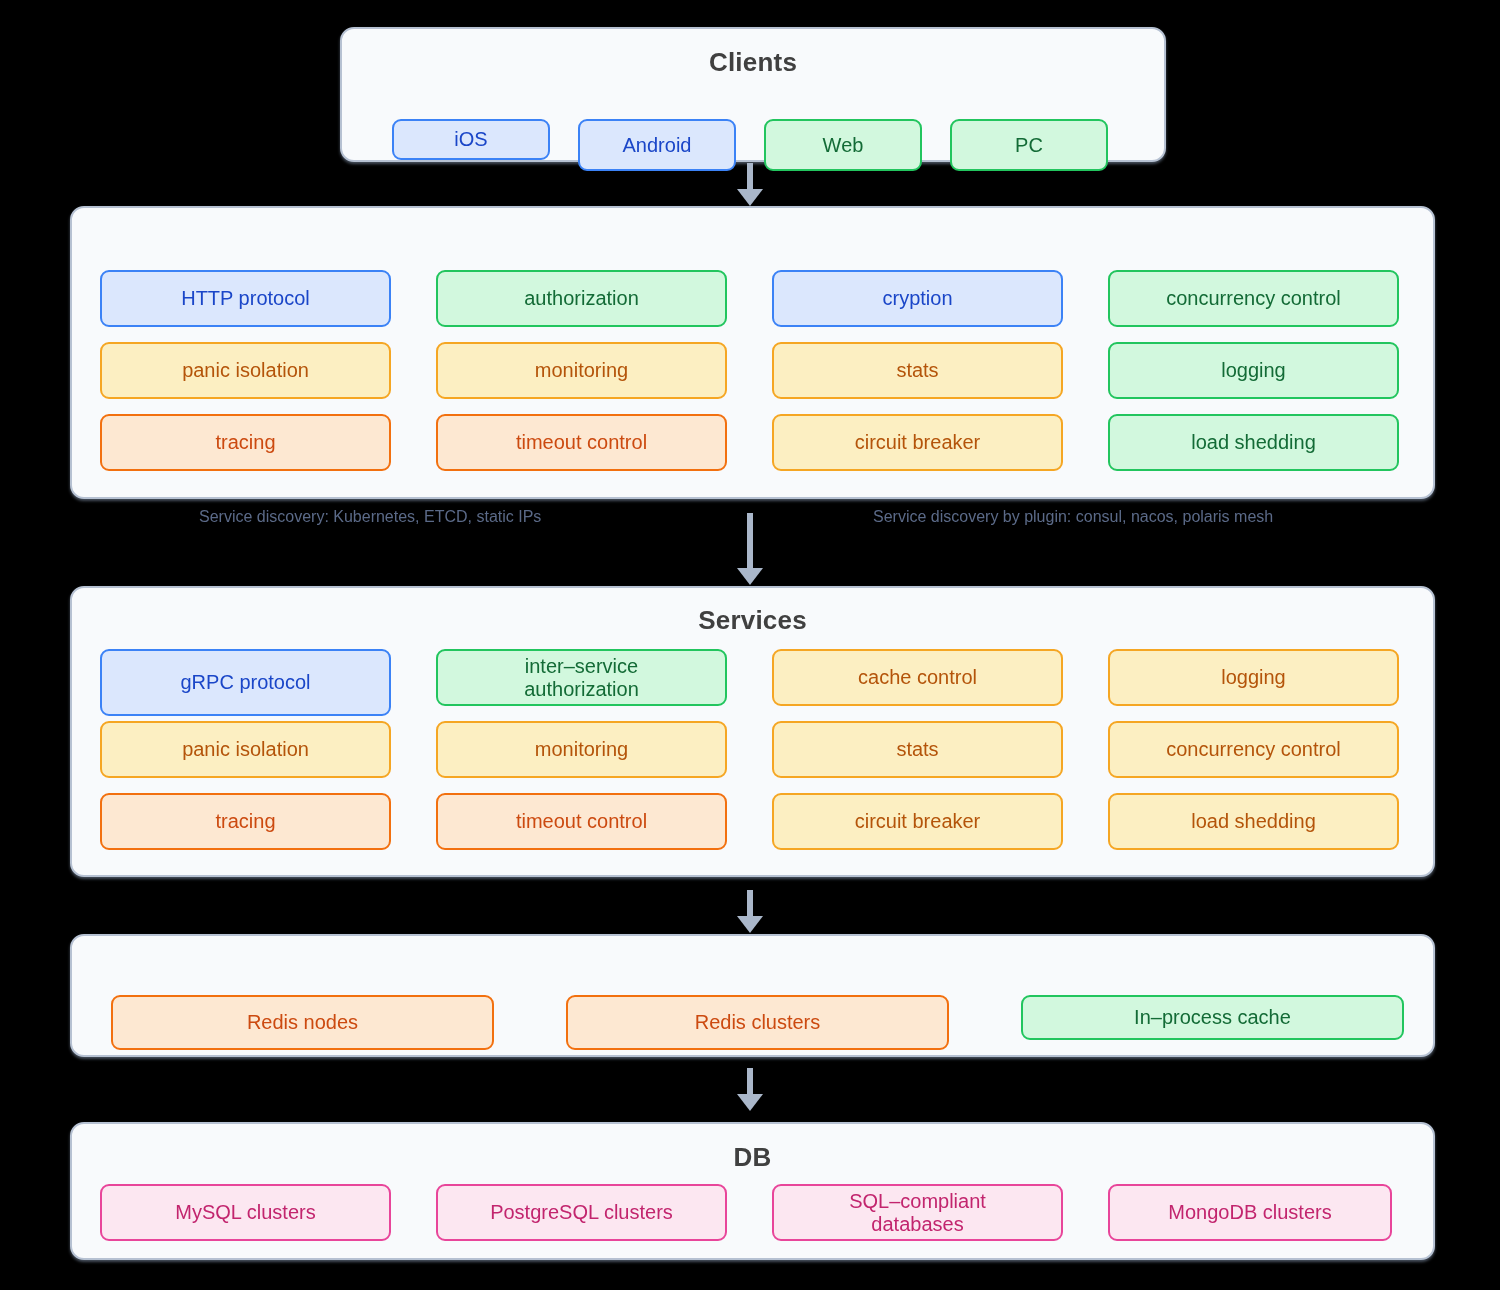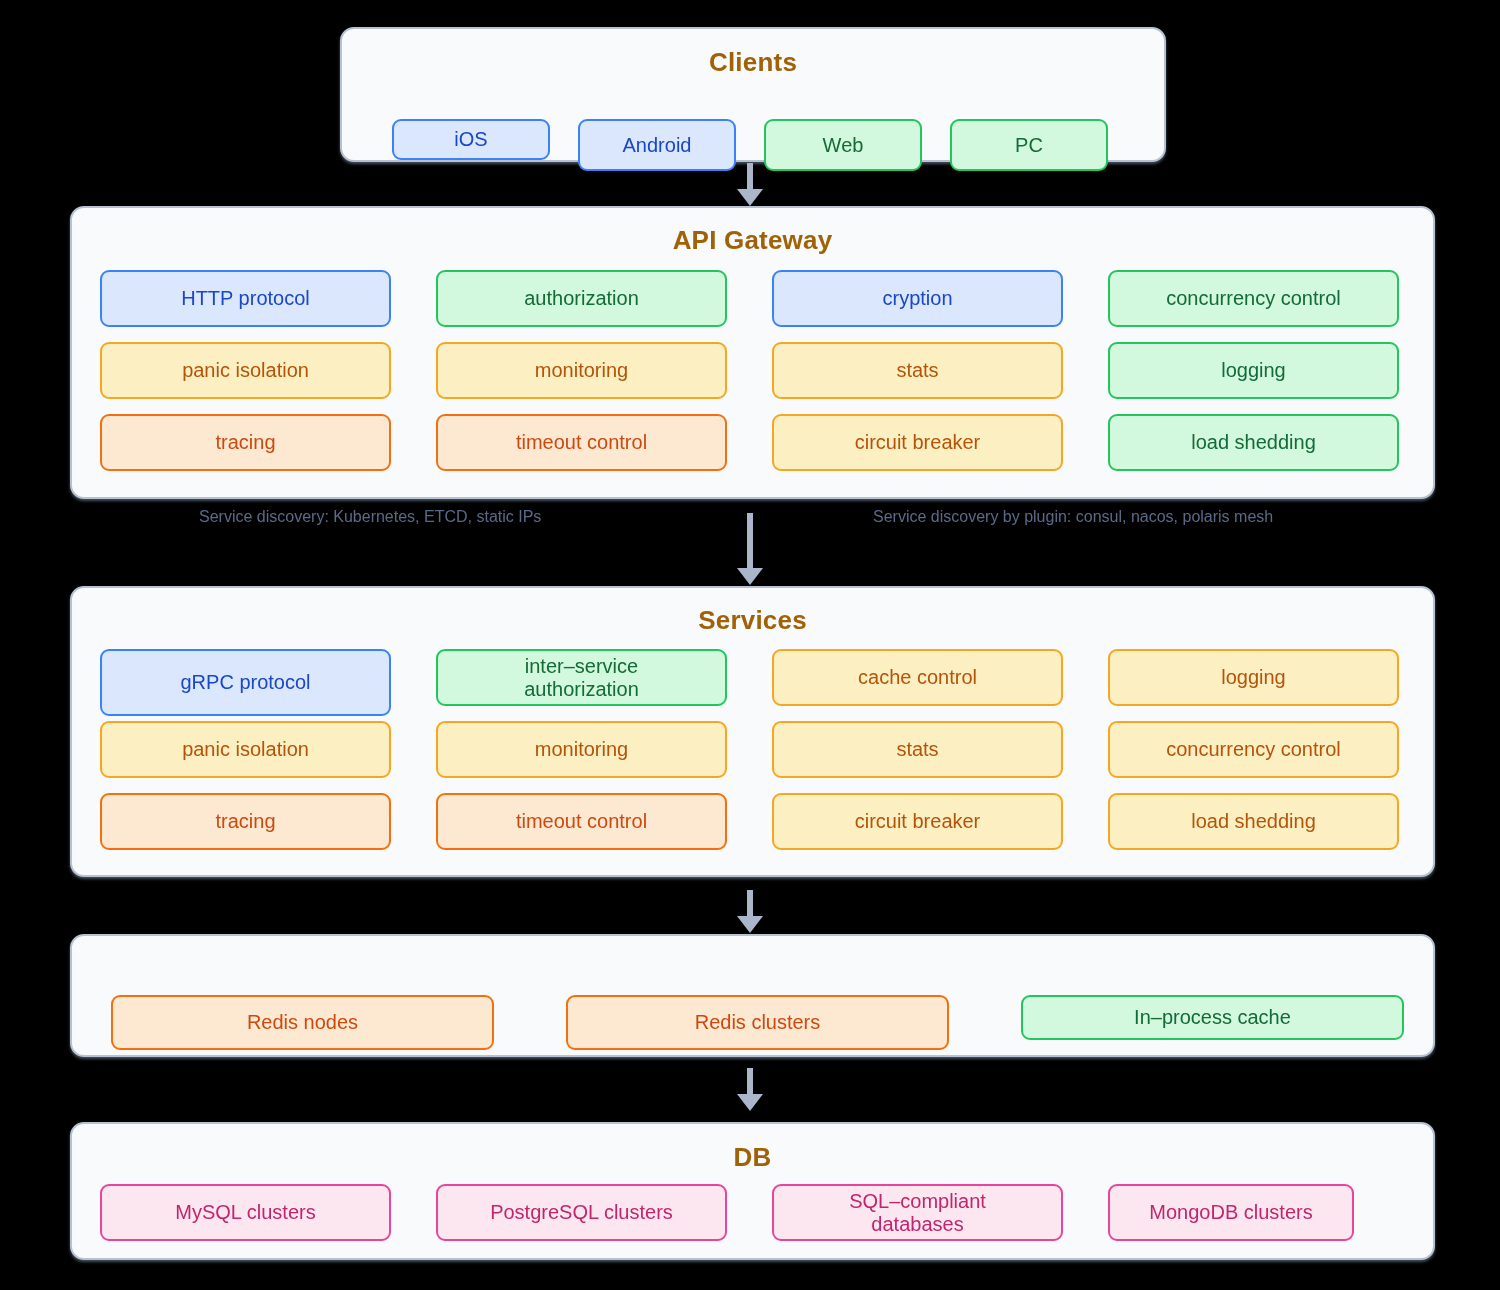--- a/index.html
+++ b/index.html
@@ -25,21 +25,21 @@
     background: #f8fafc;
     border: 2px solid #b6c1d2;
     border-radius: 14px;
     box-shadow: 0 2px 3px rgba(130,145,170,0.55);
   }
 
   .section-title {
     text-align: center;
     font-size: 26px;
     font-weight: bold;
-    color: #a16207;
+    color: #404040;
     letter-spacing: 0.2px;
     line-height: 1;
   }
 
   .row {
     position: absolute;
     display: flex;
     left: 0;
     right: 0;
     justify-content: flex-start;
@@ -109,21 +109,20 @@
         <div class="node c-green" style="width: 158px; height: 52px; flex: 0 0 auto;">PC</div>
       </div>
   </div>
 
   <div class="arrow" style="left:737px; top:163px; height:43px;">
     <div class="shaft" style="height:26px;"></div>
     <div class="head" style="top:26px;"></div>
   </div>
 
   <div class="section" style="left:70px; top:206px; width:1365px; height:293px;">
-    <div class="section-title" style="margin-top:19px;">API Gateway</div>
     <div class="row" style="top:62px; padding-left:28px; gap:45px;">
         <div class="node c-blue" style="width: 291px; height: 57px; flex: 0 0 auto;">HTTP protocol</div>
         <div class="node c-green" style="width: 291px; height: 57px; flex: 0 0 auto;">authorization</div>
         <div class="node c-blue" style="width: 291px; height: 57px; flex: 0 0 auto;">cryption</div>
         <div class="node c-green" style="width: 291px; height: 57px; flex: 0 0 auto;">concurrency control</div>
       </div>
     <div class="row" style="top:134px; padding-left:28px; gap:45px;">
         <div class="node c-yellow" style="width: 291px; height: 57px; flex: 0 0 auto;">panic isolation</div>
         <div class="node c-yellow" style="width: 291px; height: 57px; flex: 0 0 auto;">monitoring</div>
         <div class="node c-yellow" style="width: 291px; height: 57px; flex: 0 0 auto;">stats</div>
@@ -186,17 +185,17 @@
     <div class="head" style="top:26px;"></div>
   </div>
 
   <div class="section" style="left:70px; top:1122px; width:1365px; height:138px;">
     <div class="section-title" style="margin-top:20px;">DB</div>
     <div class="row" style="top:60px; padding-left:28px; gap:45px;">
         <div class="node c-pink" style="width: 291px; height: 57px; flex: 0 0 auto;">MySQL clusters</div>
         <div class="node c-pink" style="width: 291px; height: 57px; flex: 0 0 auto;">PostgreSQL clusters</div>
         <div class="node c-pink" style="width: 291px; height: 57px; flex: 0 0 auto;">SQL–compliant
 databases</div>
-        <div class="node c-pink" style="width: 246px; height: 57px; flex: 0 0 auto;">MongoDB clusters</div>
+        <div class="node c-pink" style="width: 284px; height: 57px; flex: 0 0 auto;">MongoDB clusters</div>
       </div>
   </div>
 
 </div>
 
 </body></html>

